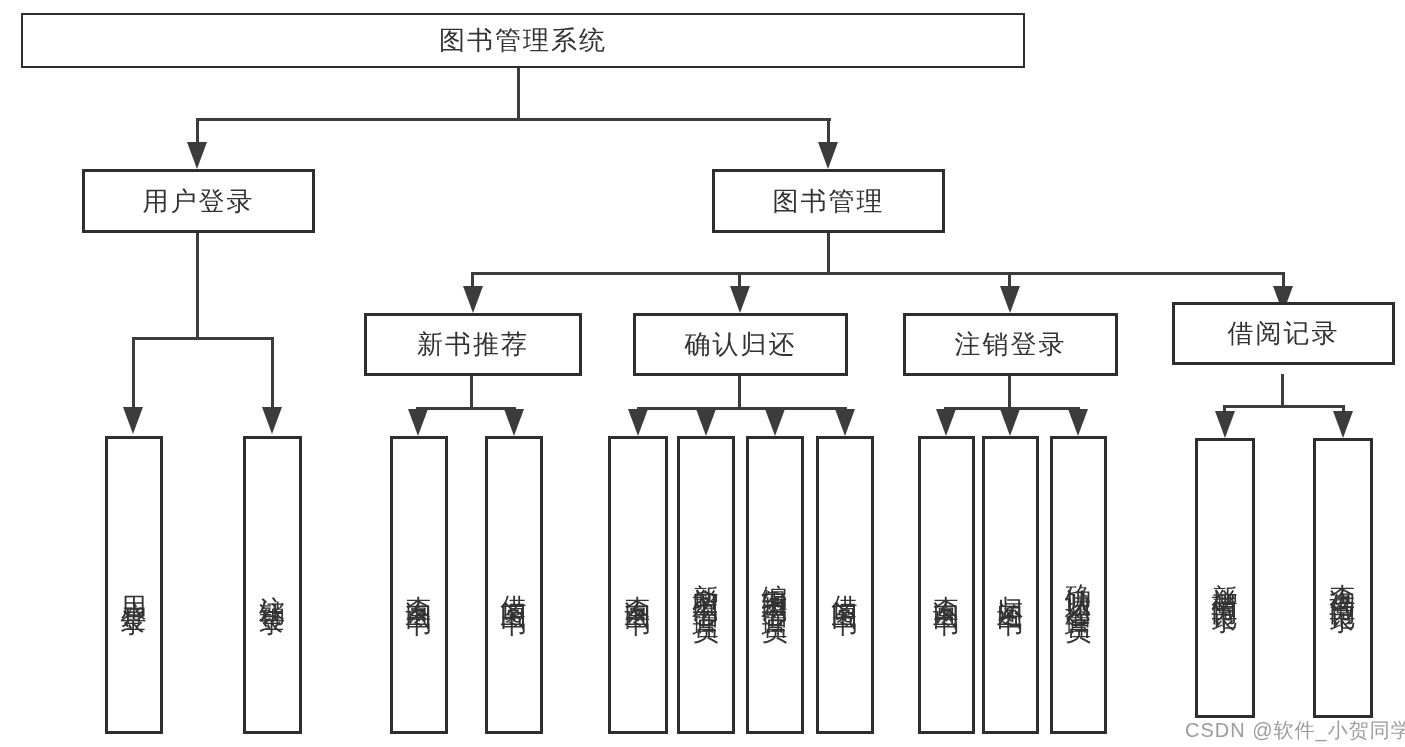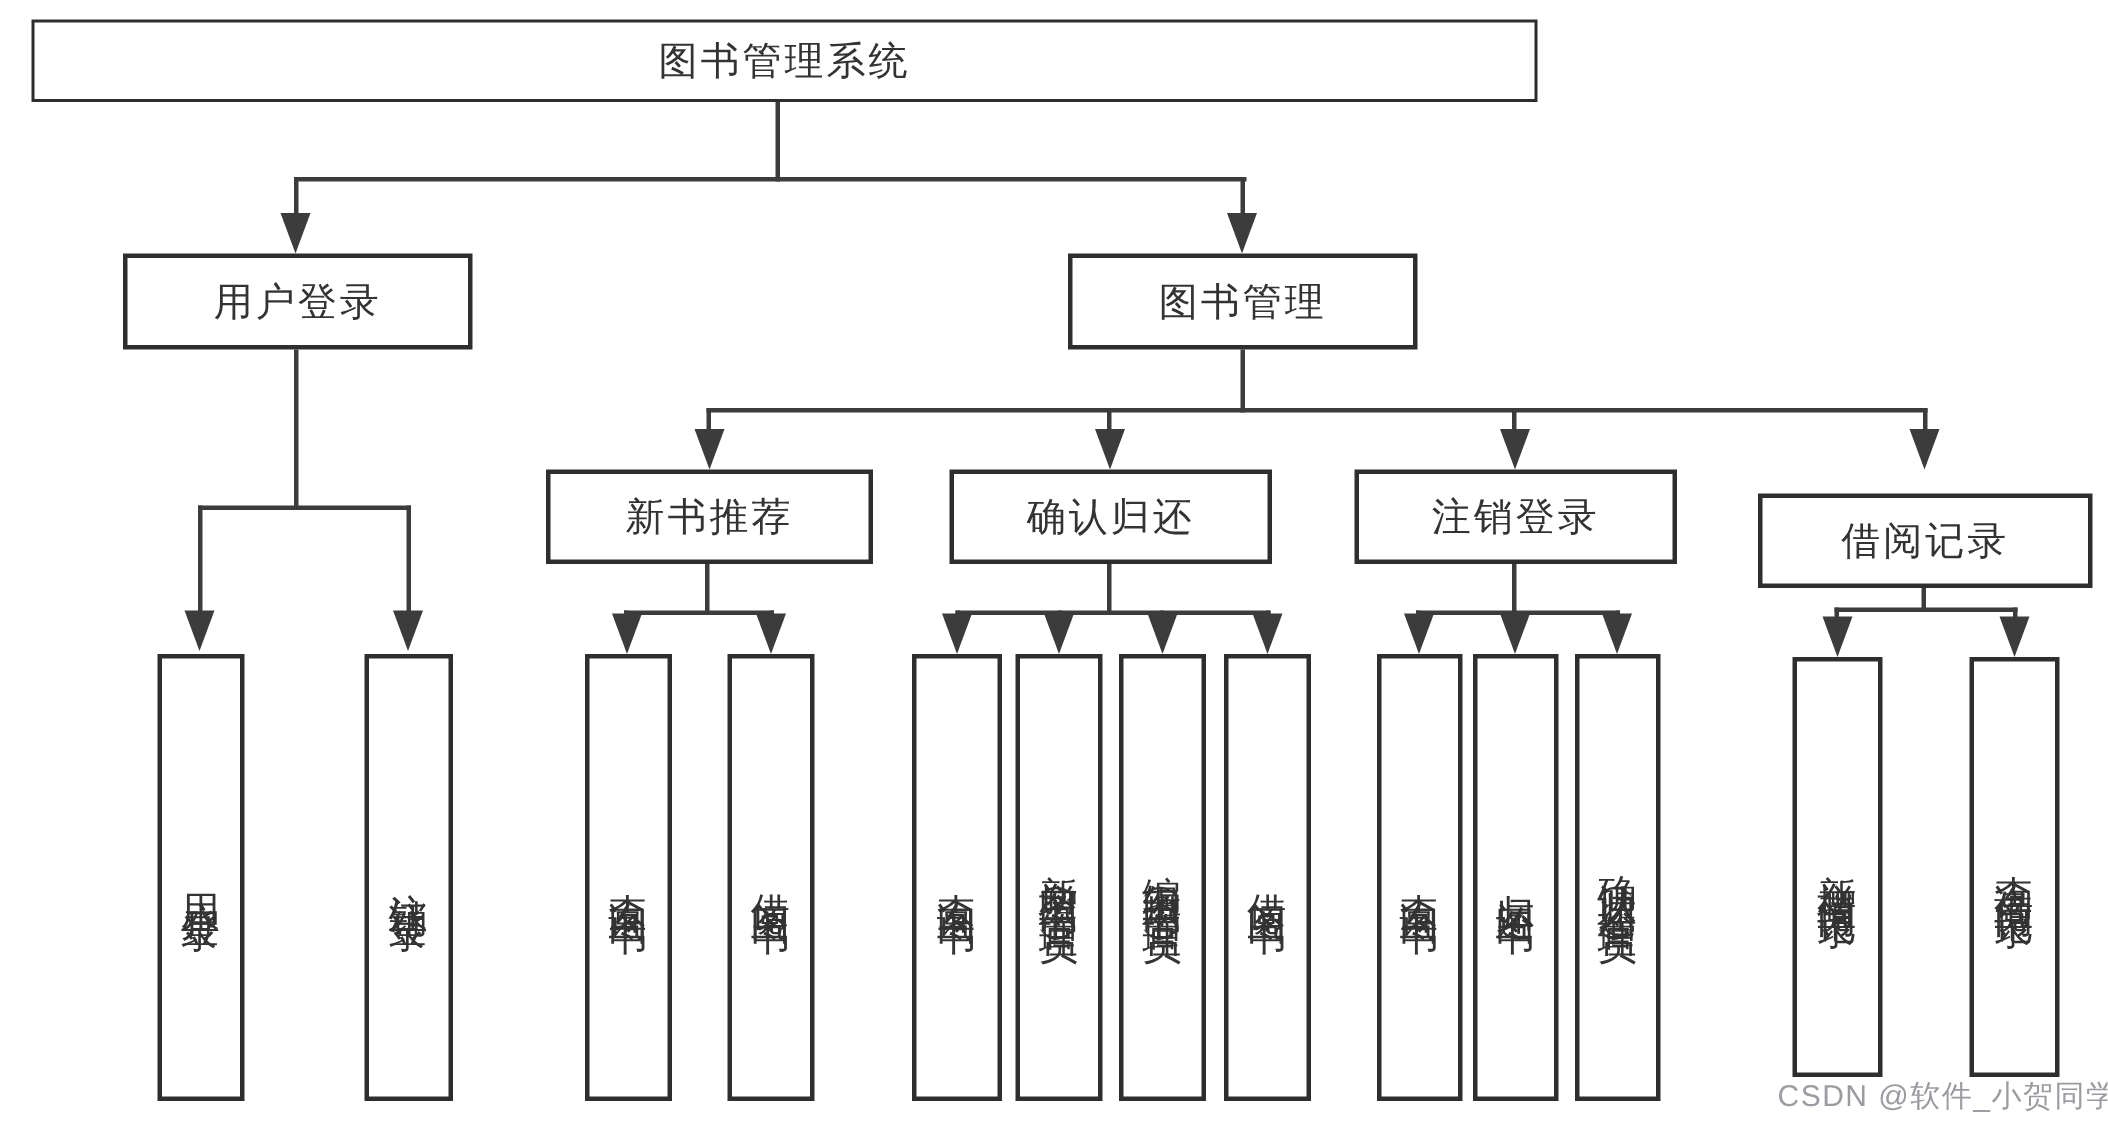--- a/index.html
+++ b/index.html
@@ -138,21 +138,21 @@
 
   <div class="node" style="left:712px;top:169px;width:233px;height:64px">
     <span class="h-label">图书管理</span>
   </div>
   <div class="node" style="left:633px;top:313px;width:215px;height:63px">
     <span class="h-label">确认归还</span>
   </div>
   <div class="node" style="left:903px;top:313px;width:215px;height:63px">
     <span class="h-label">注销登录</span>
   </div>
-  <div class="node" style="left:1172px;top:329px;width:223px;height:63px">
+  <div class="node" style="left:1172px;top:302px;width:223px;height:63px">
     <span class="h-label">借阅记录</span>
   </div>
 
   <div class="node" style="left:105px;top:436px;width:58px;height:298px">
     <span class="v-label">用户登录</span>
   </div>
   <div class="node" style="left:243px;top:436px;width:59px;height:298px">
     <span class="v-label">注销登录</span>
   </div>
 

